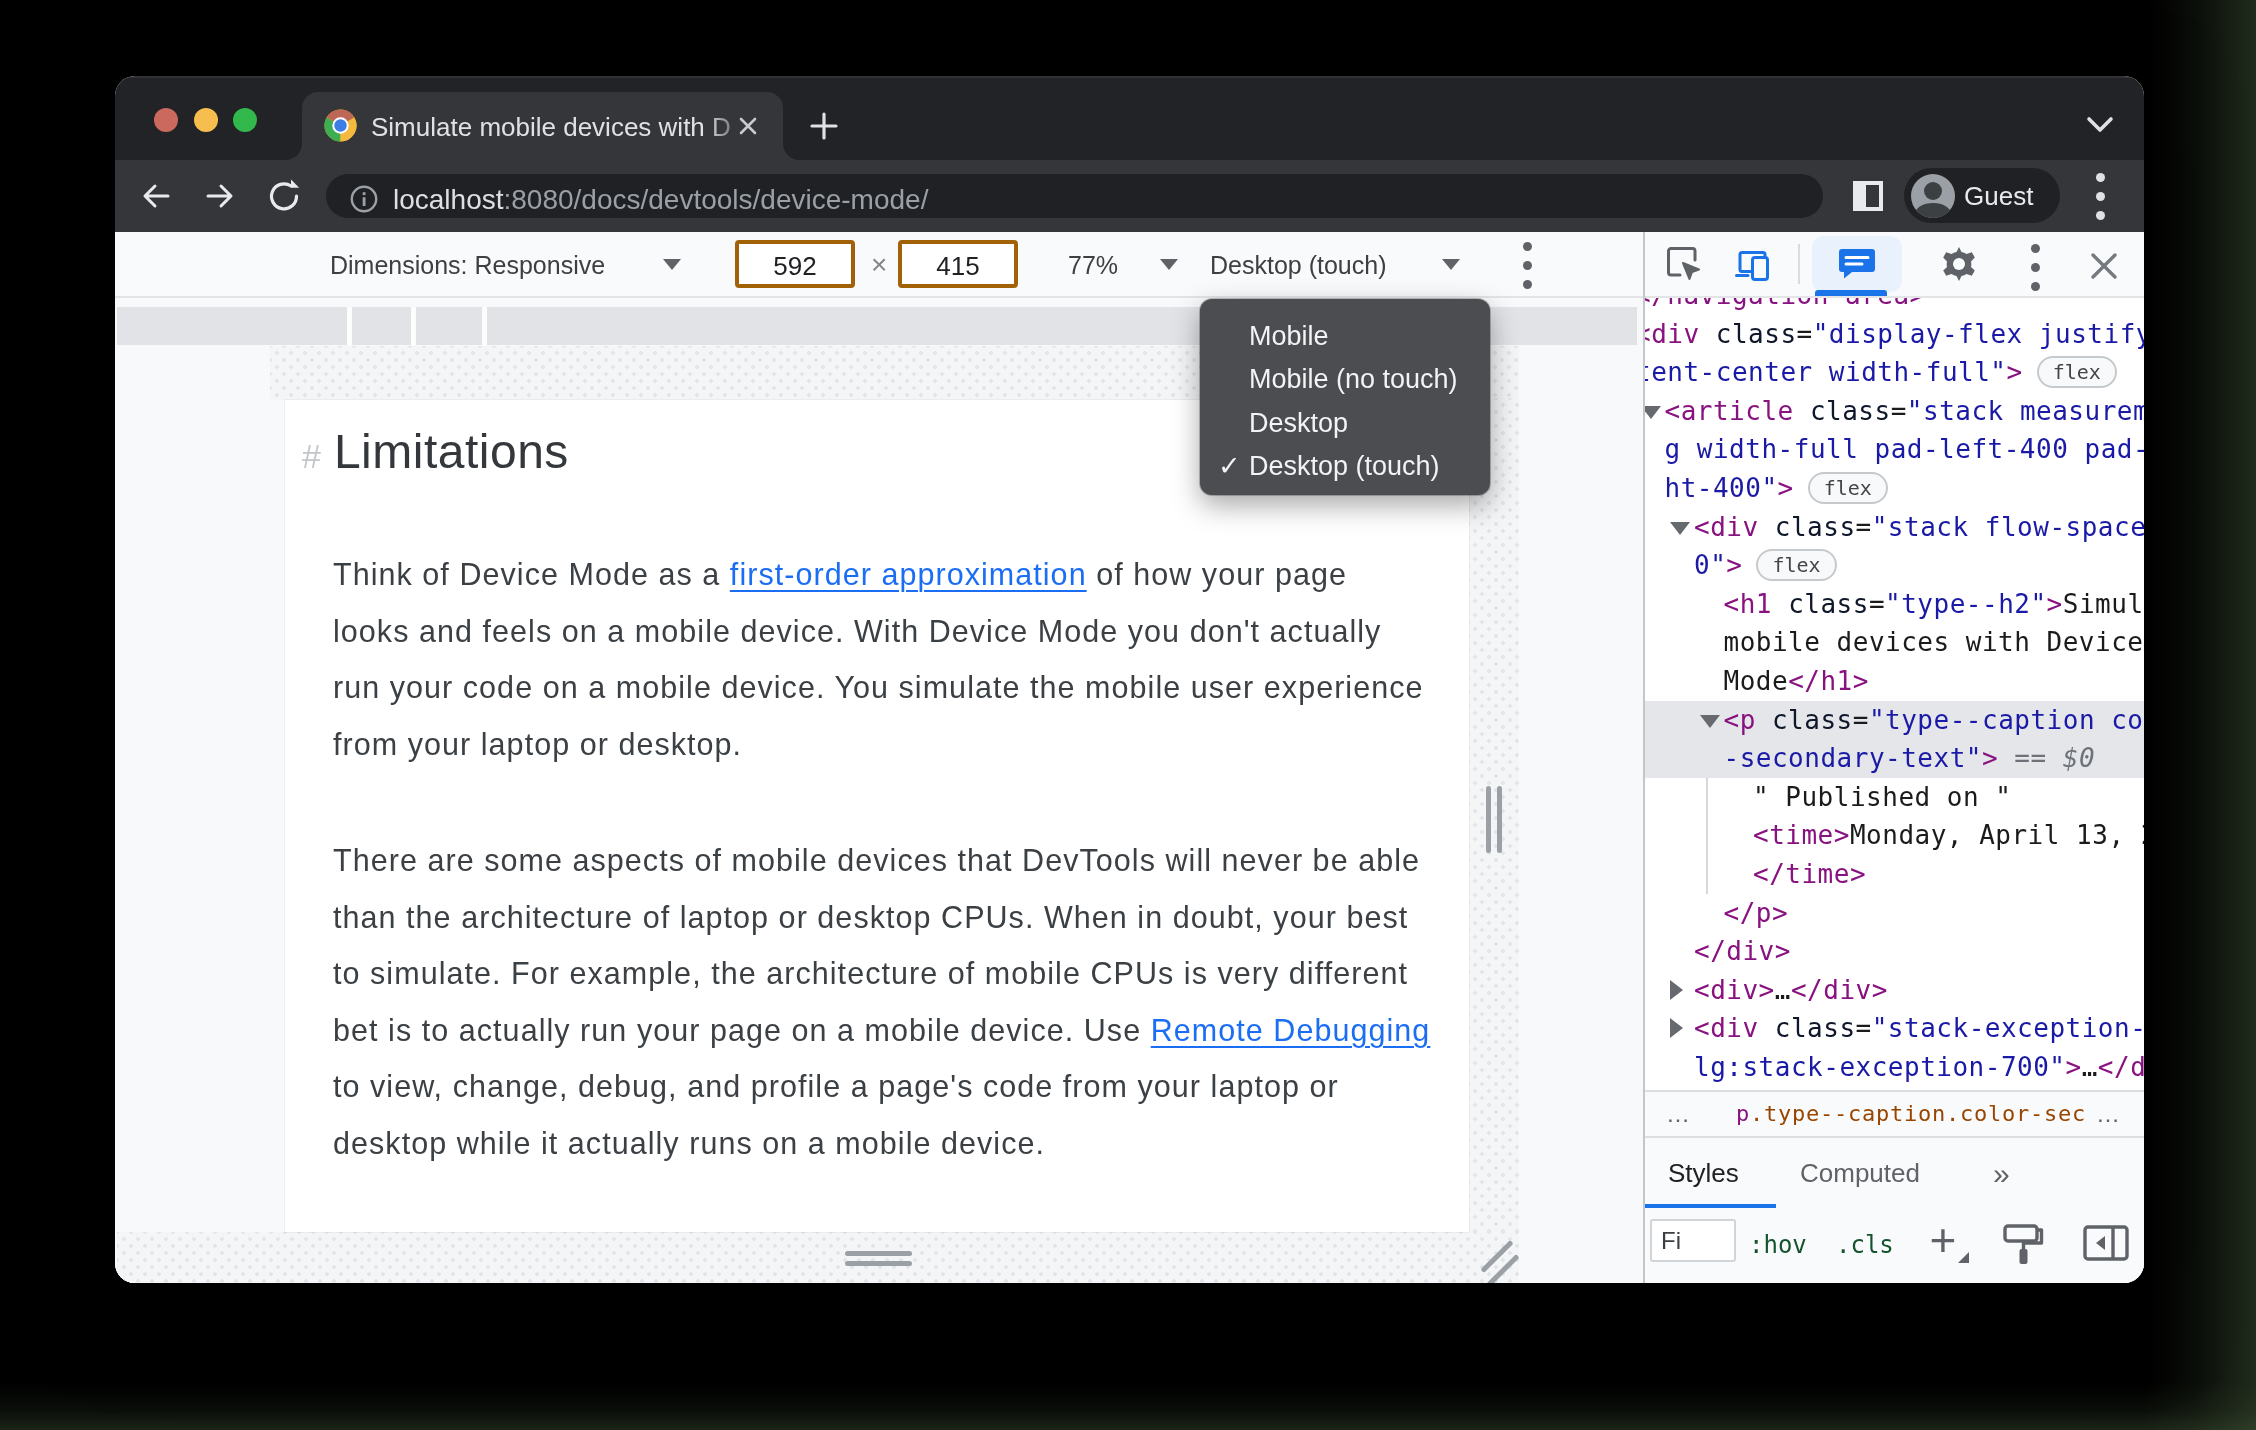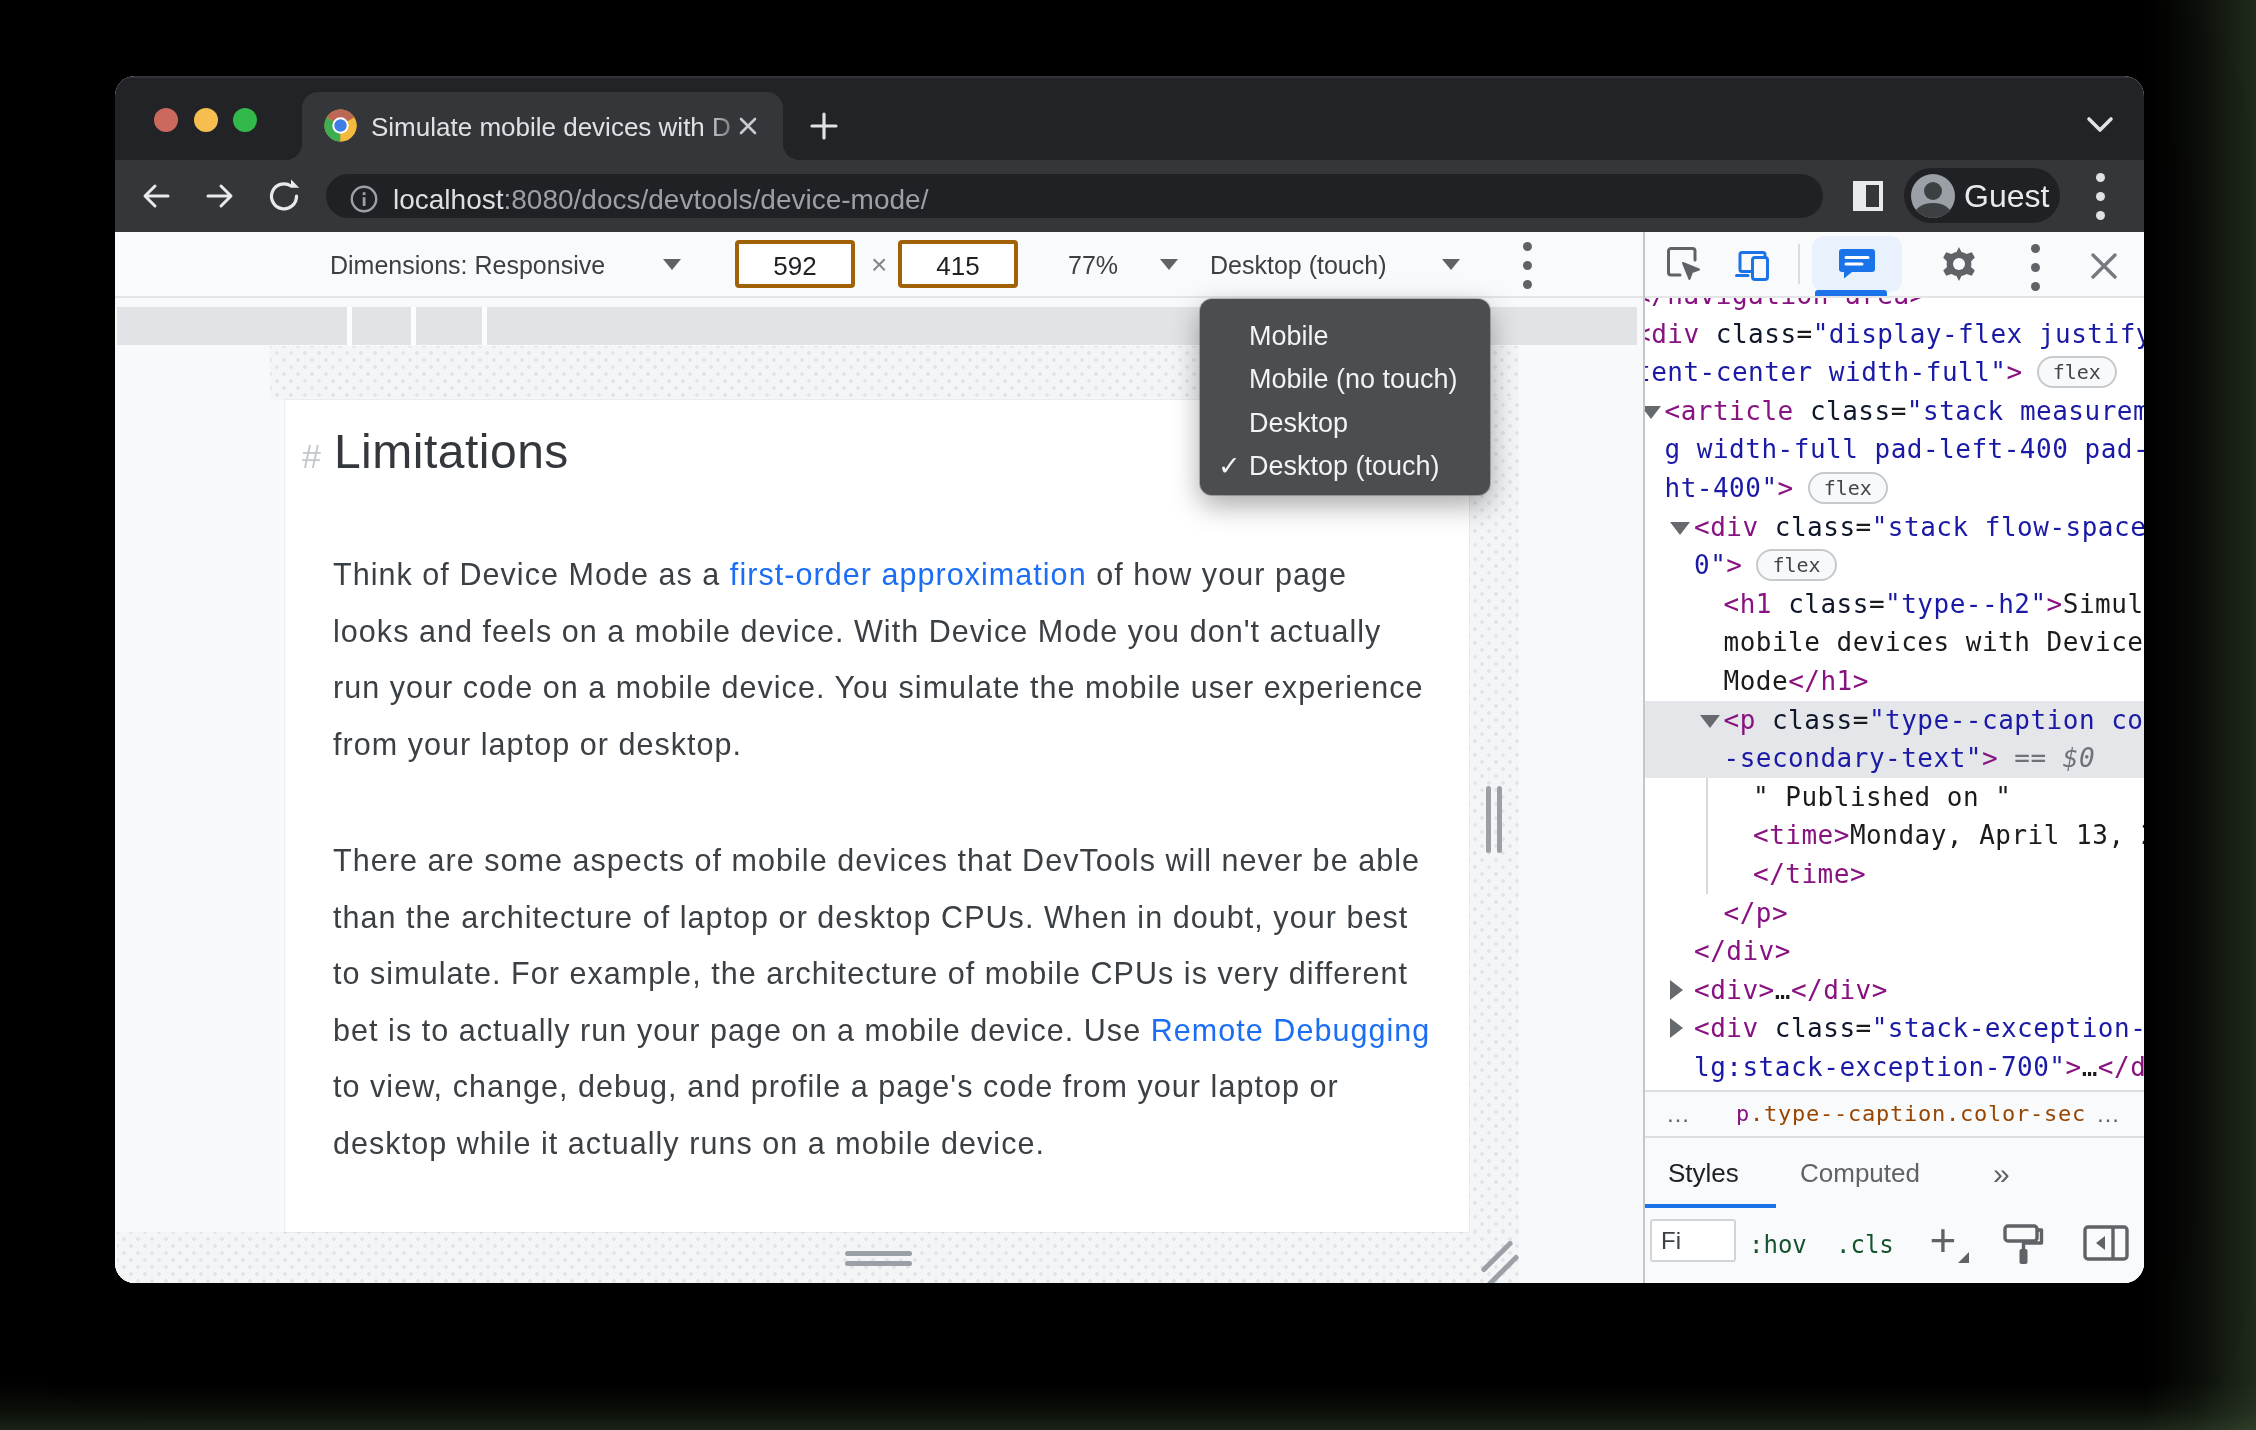--- a/index.html
+++ b/index.html
@@ -49,21 +49,21 @@
   .omnibox { position:absolute; left:211px; top:14px; width:1497px; height:44px; border-radius:25px; background:#202124; }
   .omni-info { position:absolute; left:24px; top:11px; width:28px; height:28px; }
   .omni-url { position:absolute; left:67px; top:0; height:50px; line-height:51px; font-size:28px; white-space:nowrap; }
   .url-host { color:#dde0e3; }
   .url-rest { color:#9aa0a6; }
   .sidepanel-ic { position:absolute; left:1737px; top:20px; width:32px; height:32px; }
   .guest-pill { position:absolute; left:1789px; top:8px; width:156px; height:55px; background:#202124; border-radius:28px; }
   .guest-avatar { position:absolute; left:7px; top:6px; width:44px; height:44px; border-radius:50%; background:#9aa0a6; overflow:hidden; }
   .guest-avatar .head { position:absolute; left:13px; top:8px; width:18px; height:18px; border-radius:50%; background:#3c4043; }
   .guest-avatar .bod { position:absolute; left:4px; top:29px; width:36px; height:22px; border-radius:50% 50% 0 0; background:#3c4043; }
-  .guest-label { position:absolute; left:60px; top:0; height:48px; line-height:56px; font-size:32px; color:#e8eaed;text-align:center; }
+  .guest-label { position:absolute; left:60px; top:0; height:48px; line-height:56px; font-size:26px; color:#e8eaed;text-align:center; }
   .kebab { position:absolute; width:9px; height:47px; }
   .kebab i { position:absolute; left:0; width:9px; height:9px; border-radius:50%; background:#dfe1e5; }
   .kebab i:nth-child(1){top:0;} .kebab i:nth-child(2){top:19px;} .kebab i:nth-child(3){top:38px;}
   .kebab.gray i { background:#5f6368; }
   
   .content { position:absolute; left:0; top:156px; width:100%; height:1051px; background:#f8f9fa; }
   
   .devicebar { position:absolute; left:0; top:0; width:1528px; height:66px; background:#f9fafb; border-bottom:2px solid #e2e4e6; }
   .db-label { position:absolute; top:0; height:66px; line-height:66px; font-size:25px; color:#3c4043; white-space:nowrap; }
   .tri-down { position:absolute; width:0; height:0; border-left:9px solid transparent; border-right:9px solid transparent; border-top:11px solid #5f6368; }
@@ -85,21 +85,21 @@
     background-image:radial-gradient(circle, #e3e5e8 1.6px, transparent 1.9px), radial-gradient(circle, #e3e5e8 1.6px, transparent 1.9px);
     background-size:14px 14px, 14px 14px; background-position:0 0, 7px 7px; }
   .viewport { position:absolute; left:170px; top:102px; width:1184px; height:832px; background:#fff;
     box-shadow:0 0 0 1px rgba(0,0,0,0.04); overflow:hidden; }
   
   .vp-heading { position:absolute; left:17px; top:24px; white-space:nowrap; }
   .vp-hash { font-size:34px; color:#c3c7cb; }
   .vp-title { font-size:48px; color:#34383c; margin-left:13px; letter-spacing:0.5px; }
   .vp-p { position:absolute; left:48px; font-size:30.5px; color:#3b4045; letter-spacing:1.05px; }
   .vp-p .ln { height:56.5px; line-height:56.5px; white-space:nowrap; }
-  .vp-p a { color:#1b6ef3; text-underline-offset:5px; text-decoration-thickness:2px;text-align:right; }
+  .vp-p a { color:#1b6ef3; text-decoration:underline; text-underline-offset:5px; text-decoration-thickness:2px;text-align:right; }
   #para1 { top:146px; }
   #para2 { top:432px; }
   
   .rh-bar { position:absolute; background:#9aa0a6; border-radius:3px; }
   
   .dropdown { position:absolute; left:1085px; top:67px; width:290px; height:196px; background:#4c4d51;
     border-radius:12px; box-shadow:0 10px 28px rgba(0,0,0,0.35), 0 0 0 1px rgba(0,0,0,0.22); z-index:50; }
   .dd-item { position:absolute; left:49px; height:43px; line-height:43px; font-size:27px; color:#f2f3f4; white-space:nowrap; }
   .dd-check { position:absolute; left:-31px; top:0; width:30px; height:43px; font-size:27px; color:#f2f3f4; }
   

